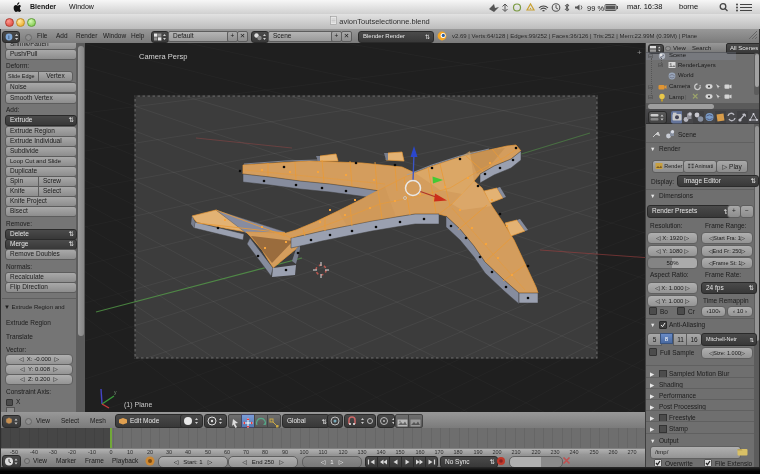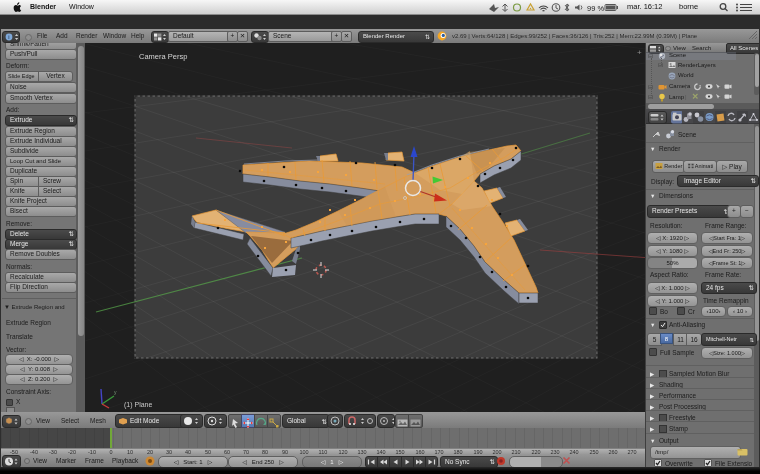--- a/index.html
+++ b/index.html
@@ -20,21 +20,21 @@
 </style></head>
 <body>
 <div id="screen">
 
   <div class="abs" style="left:0;top:0;width:760px;height:14px;background:linear-gradient(#f7f7f7,#d0d0d0);border-bottom:1px solid #8a8a8a;">
     <svg class="abs" style="left:11px;top:1px" width="12" height="12" viewBox="0 0 12 12">
         <path d="M8.3 1.2c-.6.05-1.3.43-1.72.95-.37.46-.68 1.15-.56 1.8.66.05 1.33-.34 1.74-.86.4-.5.68-1.17.54-1.89zM8.9 4.1c-.95 0-1.35.55-2 .55-.67 0-1.25-.53-2.05-.53-1.06 0-2.22.98-2.22 2.84 0 1.9 1.4 4.03 2.45 4.03.63.01.8-.4 1.67-.4.88 0 1.06.4 1.7.4.72 0 1.35-.9 1.78-1.68-.9-.44-1.33-1.2-1.33-2.07 0-.9.5-1.57 1.2-2-.46-.77-1.3-1.14-1.2-1.14z" fill="#111"></path>
       </svg>
     <span class="menu" style="left:30px;font-weight:bold;">Blender</span>
     <span class="menu" style="left:69px;">Window</span>
-    <span class="menu" style="left:627px;font-size:7.5px;">mar. 16:12</span>
+    <span class="menu" style="left:627px;font-size:7.5px;">mar. 16:38</span>
       <span class="menu" style="left:679px;font-size:7.5px;">borne</span>
     <svg class="abs" style="left:716px;top:2px" width="40" height="11" viewBox="0 0 40 11">
         <circle cx="7" cy="4.5" r="2.8" fill="none" stroke="#444" stroke-width="1.3"></circle>
         <path d="M9 6.5L11.5 9" stroke="#444" stroke-width="1.3"></path>
         <path d="M24 2.5h12M24 5.5h12M24 8.5h12" stroke="#444" stroke-width="1.2"></path>
         <circle cx="21" cy="2.5" r="1" fill="#444"></circle>
         <circle cx="21" cy="5.5" r="1" fill="#444"></circle>
         <circle cx="21" cy="8.5" r="1" fill="#444"></circle>
       </svg>
     <svg class="abs" style="left:487px;top:2px" width="135" height="11" viewBox="0 0 135 11">
@@ -49,20 +49,29 @@
       <path d="M78 3l4 5M82 3l-4 5M80 2v7l2-1.5M80 9V2l2 1.5" stroke="#555" fill="none" stroke-width=".9"></path>
       <path d="M88 4.5h2l2.5-2v6l-2.5-2h-2z" fill="#555"></path>
         <path d="M94 3.5a3 3 0 0 1 0 4" stroke="#555" fill="none" stroke-width=".9"></path>
       <text x="100" y="8.5" font-family="Liberation Sans" font-size="7.5" fill="#222">99 %</text>
       <rect x="118" y="2.5" width="11" height="6" rx="1" fill="none" stroke="#555" stroke-width="1"></rect>
         <rect x="119" y="3.5" width="9" height="4" fill="#555"></rect>
         <rect x="129.5" y="4" width="1.5" height="3" fill="#555"></rect>
     </svg>
   </div>
 
+  <div class="abs" style="left:0;top:14px;width:760px;height:15px;background:linear-gradient(#e2e2e2,#bcbcbc);border-bottom:1px solid #7e7e7e;">
+    <div class="abs" style="left:5px;top:4px;width:7px;height:7px;border-radius:50%;background:radial-gradient(circle at 35% 30%,#ff9a91,#e3584c 70%);border:.5px solid #b03a31;"></div>
+    <div class="abs" style="left:16px;top:4px;width:7px;height:7px;border-radius:50%;background:radial-gradient(circle at 35% 30%,#ffe9a8,#f0b83f 70%);border:.5px solid #c08d28;"></div>
+    <div class="abs" style="left:27px;top:4px;width:7px;height:7px;border-radius:50%;background:radial-gradient(circle at 35% 30%,#d7f8b6,#8fd35f 70%);border:.5px solid #5f9e3a;"></div>
+    <div class="abs txt" style="left:0;top:0;width:760px;text-align:center;color:#2e2e2e;font-size:7.5px;line-height:15px;"><svg width="7" height="9" style="vertical-align:-1px">
+          <rect x="0.5" y="0.5" width="6" height="8" fill="#e8e8e8" stroke="#999" stroke-width=".6"></rect>
+          <path d="M1.5 3h4M1.5 4.5h4M1.5 6h4" stroke="#aaa" stroke-width=".5"></path>
+        </svg> avionToutselectionne.blend</div>
+  </div>
 
   <div class="abs hdr" style="left:0;top:29px;width:760px;height:14px;">
     <div class="dark" style="left:2px;top:1.5px;width:16px;height:10px;padding:0;"><svg width="16" height="10">
           <circle cx="6" cy="5" r="3.4" fill="#7fa8d8"></circle>
           <text x="6" y="7.4" font-size="6" text-anchor="middle" fill="#13233a" font-family="Liberation Sans">i</text>
           <path d="M12 4l1.6-2 1.6 2zM12 6l1.6 2 1.6-2z" fill="#ccc"></path>
         </svg></div>
     <div class="abs" style="left:25px;top:5px;width:5px;height:5px;border-radius:50%;background:#8f8f8f;border:1px solid #6a6a6a;"></div>
     <span class="lbl" style="left:37px;top:3px;">File</span>
     <span class="lbl" style="left:56px;top:3px;">Add</span>

